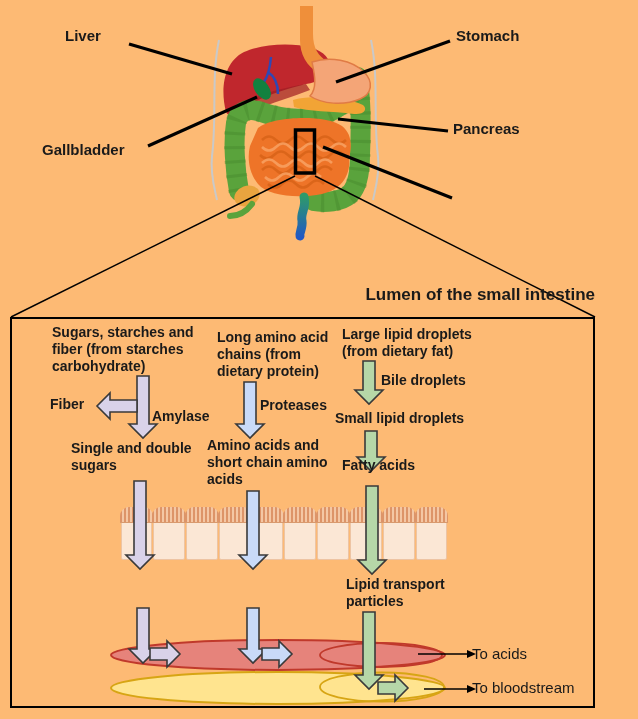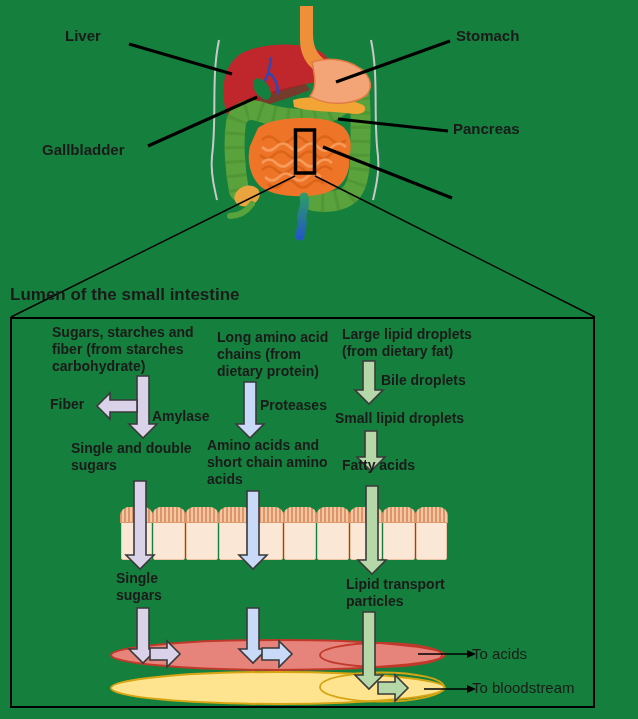--- a/index.html
+++ b/index.html
@@ -1,20 +1,20 @@
 <!DOCTYPE html>
 <html><head>
 <meta charset="utf-8">
 <style>
   html,body{margin:0;padding:0;background:#fff;}
-  .page{position:relative;width:638px;height:719px;background:#15803d;overflow:hidden;
+  .page{position:relative;width:638px;height:719px;background:#fdba74;overflow:hidden;
         font-family:"Liberation Sans",sans-serif;color:#1a1a1a;}
   .txt{position:absolute;z-index:3;font-weight:bold;font-size:14px;line-height:17px;}
   .organ-lbl{font-size:15px;line-height:17px;}
-  .title{font-size:17px;text-align:left;}
+  .title{font-size:17px;text-align:right;}
   .plain{font-weight:normal;font-size:15px;}
   .nowrap{white-space:nowrap;}
   .overlay{position:absolute;left:0;top:0;z-index:2;}
   .lumen-box{position:absolute;left:10px;top:317px;width:585px;height:391px;
              border:2px solid #000;box-sizing:border-box;z-index:2;}
   
   .band{position:absolute;left:120px;top:507px;width:328px;height:53px;display:flex;z-index:1;}
   .cell{flex:1;position:relative;margin:0 .5px;background:#fbe7d5;
         border:1.5px solid #edc4a3;border-radius:9px 9px 2px 2px;box-sizing:border-box;}
   .cap{position:absolute;top:-1px;left:-2px;right:-2px;height:15px;border-radius:9px 9px 0 0;
@@ -156,18 +156,17 @@
 
   <div class="txt" style="left:217px;top:329px;width:122px">Long amino acid chains (from dietary protein)</div>
   <div class="txt" style="left:260px;top:397px">Proteases</div>
   <div class="txt" style="left:207px;top:437px;width:132px">Amino acids and short chain amino acids</div>
 
   <div class="txt" style="left:342px;top:326px;width:150px">Large lipid droplets (from dietary fat)</div>
   <div class="txt" style="left:381px;top:372px">Bile droplets</div>
   <div class="txt nowrap" style="left:335px;top:410px">Small lipid droplets</div>
   <div class="txt" style="left:342px;top:457px">Fatty acids</div>
 
-  <div class="txt" style="left:116px;top:570px;width:62px">Single sugars</div>
   <div class="txt" style="left:346px;top:576px;width:115px">Lipid transport particles</div>
 
   <div class="txt plain nowrap" style="left:472px;top:645px">To acids</div>
   <div class="txt plain nowrap" style="left:472px;top:679px">To bloodstream</div>
 </div>
 
 </body></html>

